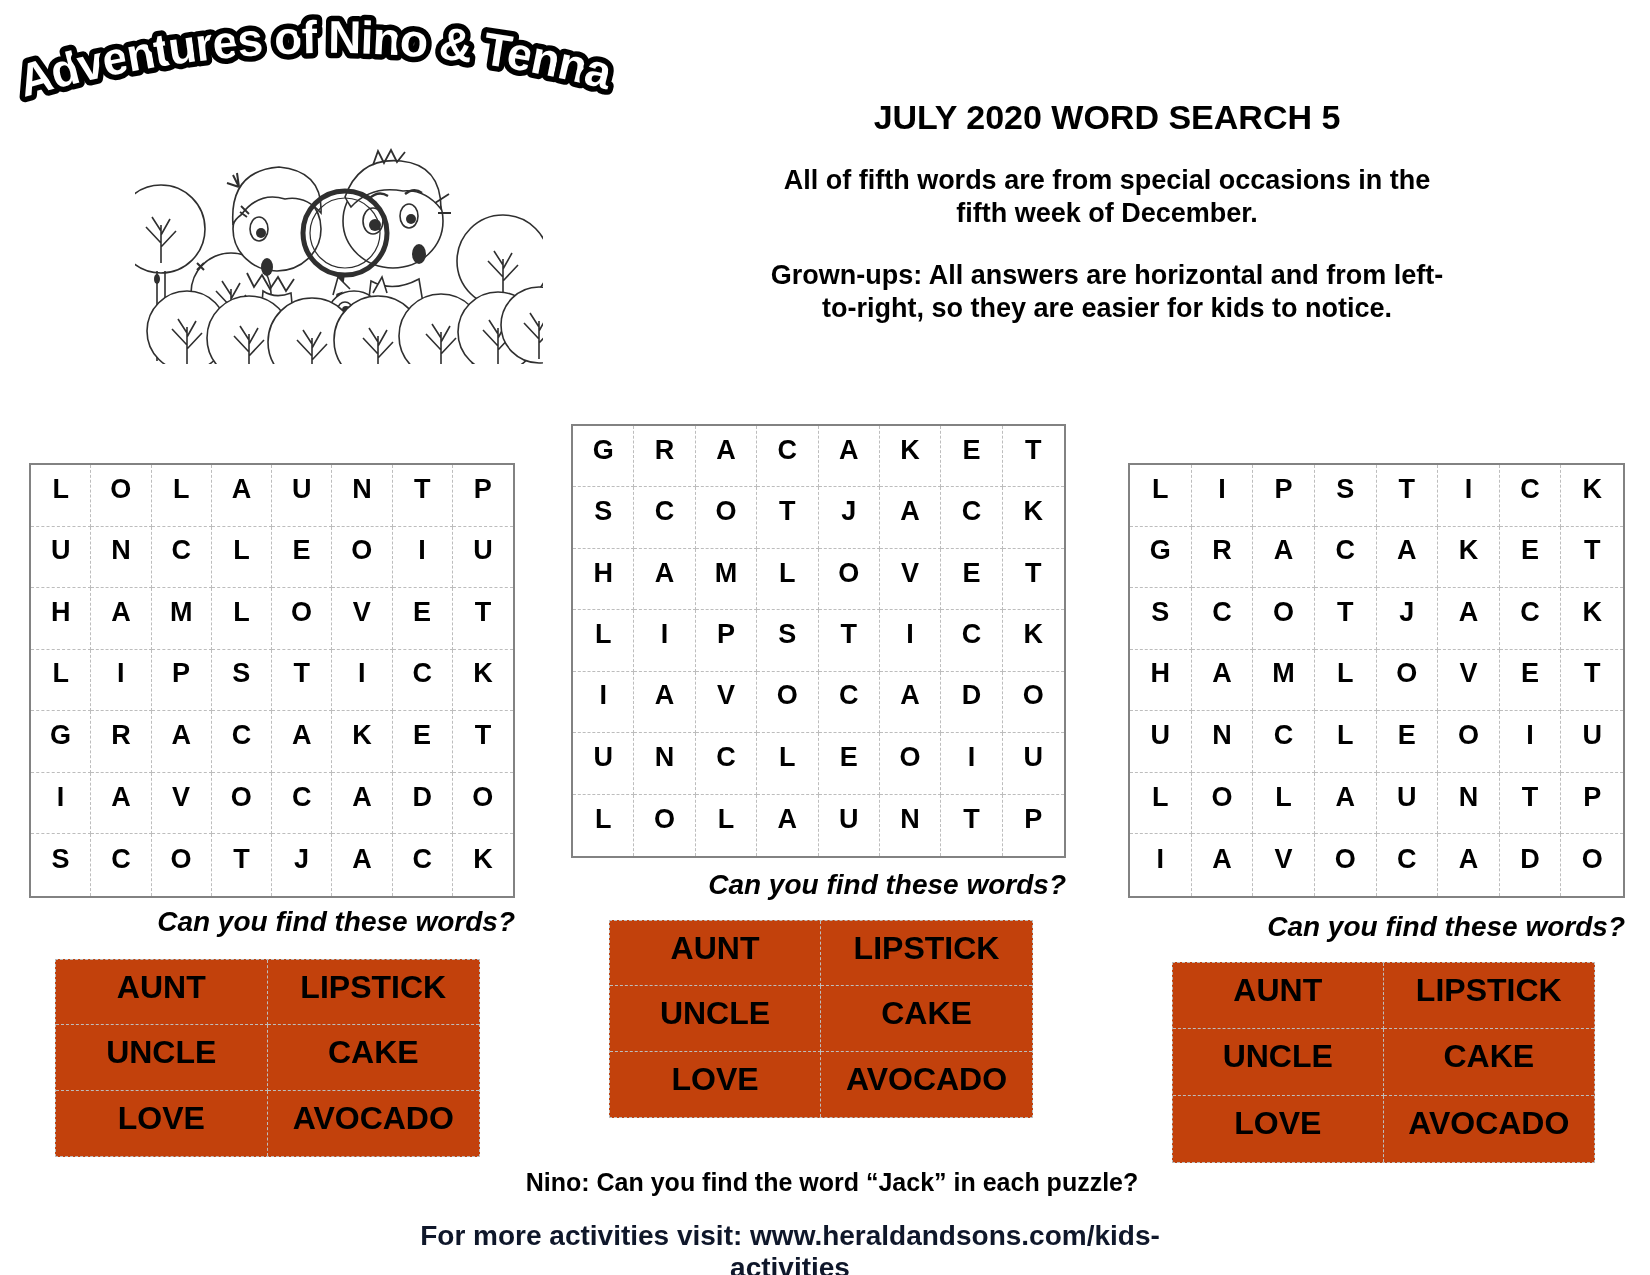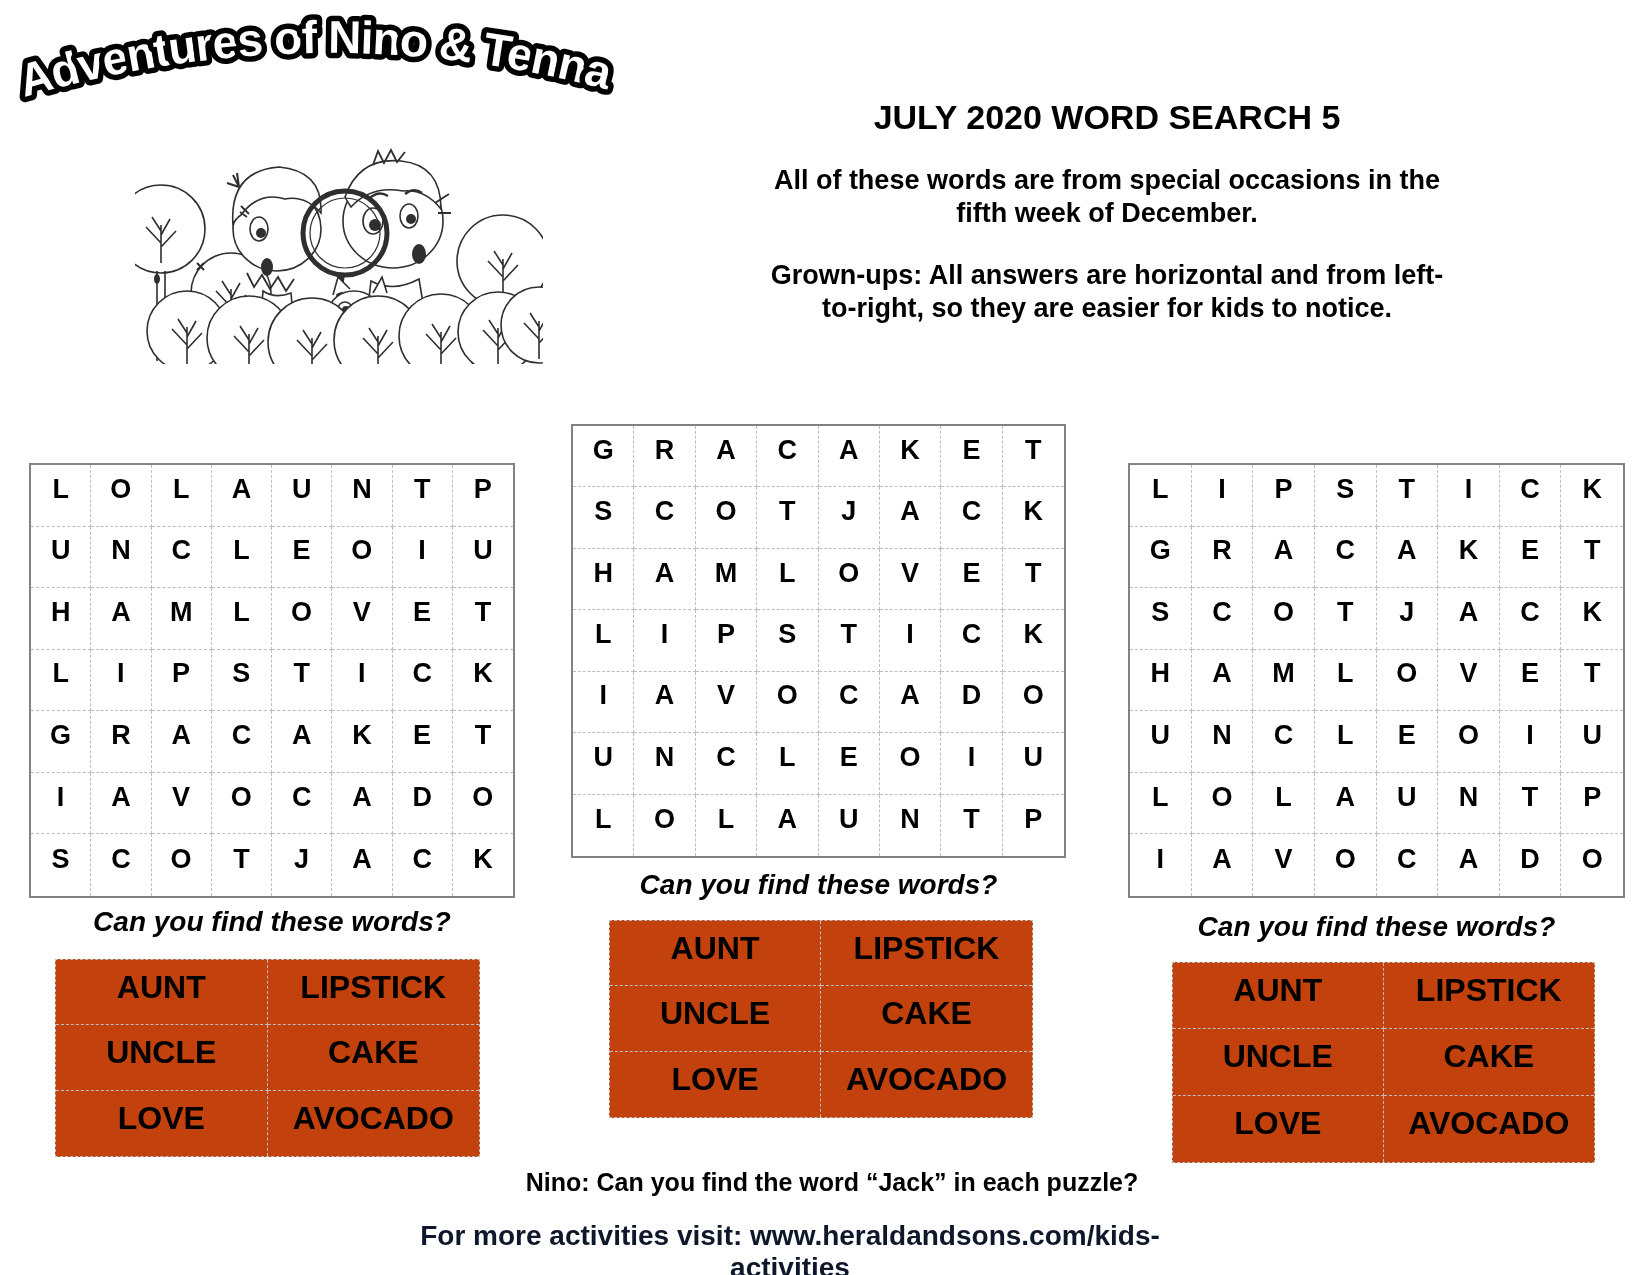--- a/index.html
+++ b/index.html
@@ -25,21 +25,21 @@
   }
   .cell{
     border-right:1px dashed #bdbdbd;border-bottom:1px dashed #bdbdbd;
     display:flex;align-items:center;justify-content:center;
     font-size:27px;font-weight:bold;padding-bottom:12px;box-sizing:border-box;
   }
   .cell:nth-child(8n){border-right:none;}
   .cell:nth-child(n+49){border-bottom:none;}
   
   .caption{
-    text-align:center;font-size:28px;font-weight:bold;font-style:italic;white-space:nowrap;
+    text-align:right;font-size:28px;font-weight:bold;font-style:italic;white-space:nowrap;
   }
   
   .word-list{
     display:grid;grid-template-columns:1fr 1fr;grid-template-rows:repeat(3,1fr);
     border:1px dashed #bdbdbd;background:#c2410c;box-sizing:border-box;
   }
   .wcell{
     border-right:1px dashed #bdbdbd;border-bottom:1px dashed #bdbdbd;
     display:flex;justify-content:center;align-items:flex-start;padding-top:9px;
     font-size:32px;font-weight:bold;box-sizing:border-box;
@@ -155,21 +155,21 @@
       <circle cx="363" cy="221" r="40" fill="#fff"></circle>
         <use href="#veins" x="363" y="225"></use>
       <circle cx="404" cy="214" r="38" fill="#fff"></circle>
         <use href="#veins" x="404" y="218"></use>
     </g>
   </svg>
 
   <div class="abs header">
     <div class="title">JULY 2020 WORD SEARCH 5</div>
     <div class="intro">
-      <div>All of these words are from special occasions in the</div>
+      <div>All of fifth words are from special occasions in the</div>
       <div>fifth week of December.</div>
     </div>
     <div class="note">
       <div>Grown-ups: All answers are horizontal and from left-</div>
       <div>to-right, so they are easier for kids to notice.</div>
     </div>
   </div>
 
   <div class="s0">
     <div class="abs word-grid">

